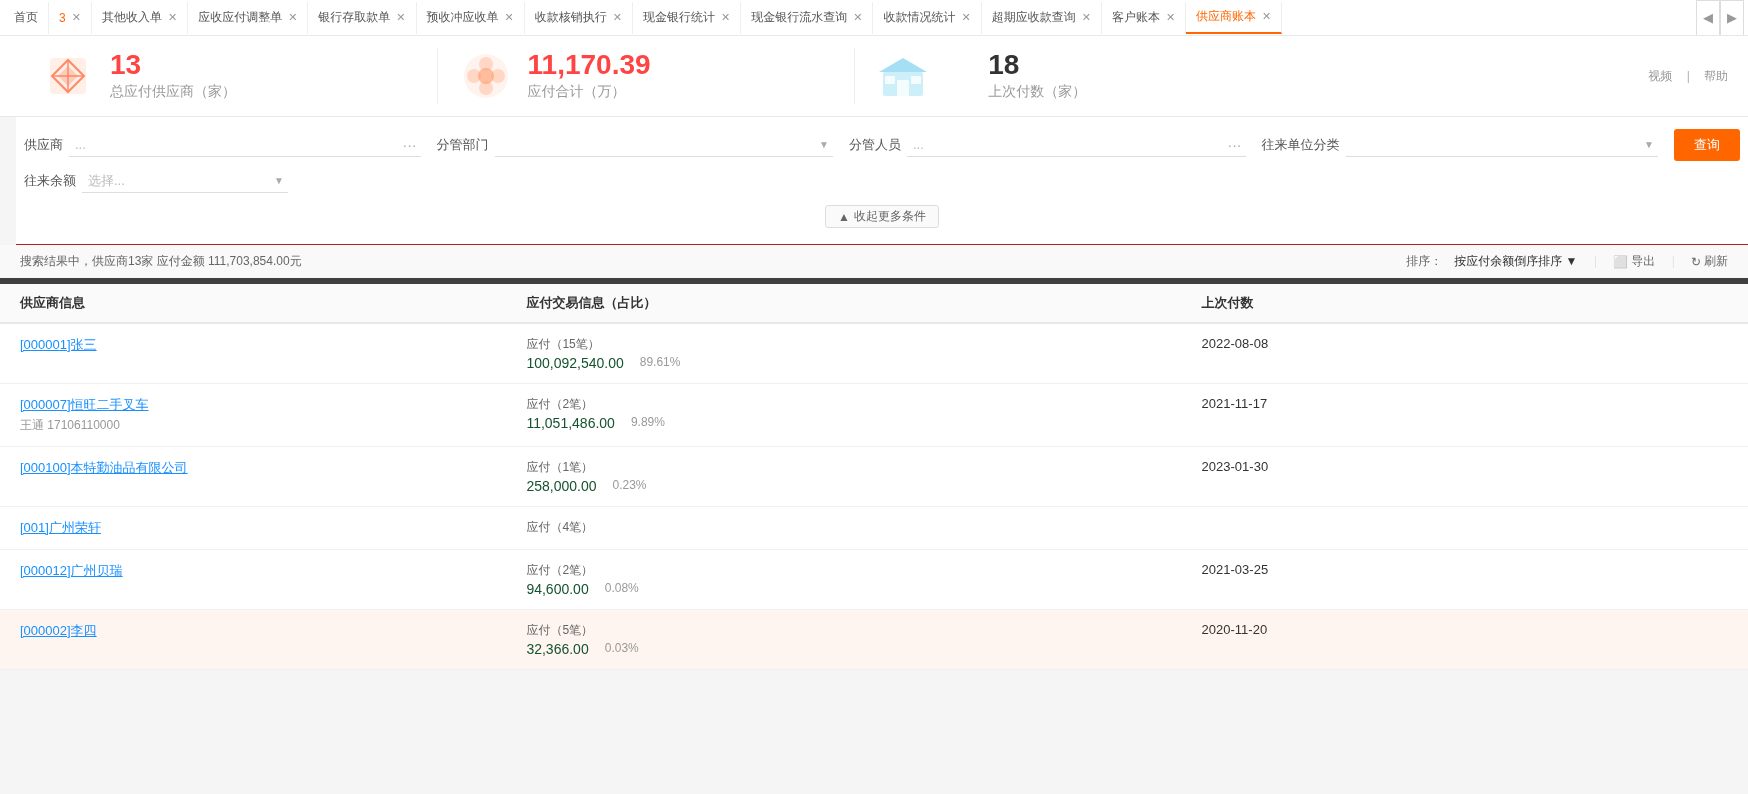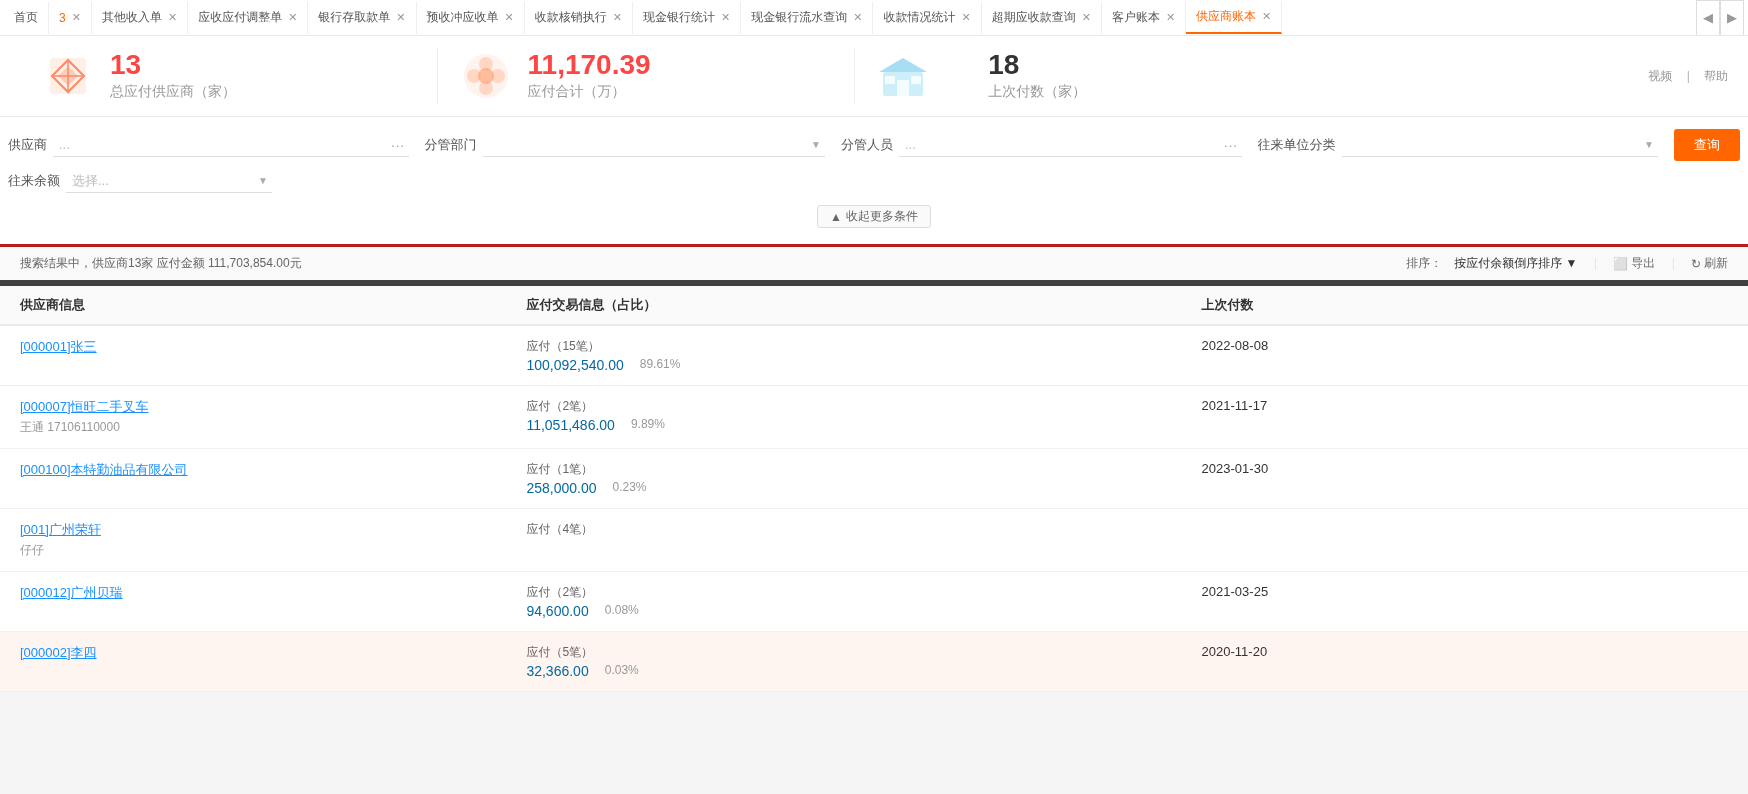--- a/index.html
+++ b/index.html
@@ -63,21 +63,22 @@
       color: #999;
       display: flex;
       gap: 10px;
     }
     .summary-help span { cursor: pointer; }
 
     
     .filter-area {
       background: #fff;
       padding: 12px 8px;
-      border-bottom: 3px solid #b91c1c;
+      border-bottom: 1px solid #b91c1c;
+      margin-left: 16px;
     }
     .filter-row {
       display: flex;
       align-items: center;
       gap: 16px;
       margin-bottom: 8px;
     }
     .filter-row:last-child { margin-bottom: 0; }
     .filter-item {
       display: flex;
@@ -191,21 +192,21 @@
     .table-row {
       display: flex;
       padding: 12px 20px;
       border-bottom: 1px solid #f0f0f0;
       align-items: flex-start;
     }
     .table-row.highlighted { background: #fff5f0; }
     .supplier-name { color: #1890ff; text-decoration: underline; cursor: pointer; font-size: 13px; }
     .supplier-sub { font-size: 12px; color: #999; margin-top: 3px; }
     .trans-label { font-size: 12px; color: #666; }
-    .trans-amount { font-size: 14px; color: #0369a1; font-weight: 500; margin-top: 2px; cursor: pointer; }
+    .trans-amount { font-size: 14px; color: #14532d; font-weight: 500; margin-top: 2px; cursor: pointer; }
     .trans-percent { font-size: 12px; color: #999; margin-left: 16px; }
     .trans-row { display: flex; align-items: center; gap: 0; }
     .last-payment-date { font-size: 13px; color: #333; }
   </style>
 </head>
 <body>
 
 <div class="top-nav">
   <div class="nav-tab">
     <span>首页</span>
@@ -455,21 +456,20 @@
         </div>
       </div>
       <div class="col-last-payment">
         <span class="last-payment-date">2023-01-30</span>
       </div>
       <div class="col-extra"></div>
     </div>
       <div class="table-row">
       <div class="col-supplier-info">
         <div class="supplier-name">[001]广州荣轩</div>
-        <div class="supplier-sub">仔仔</div>
       </div>
       <div class="col-transaction">
         <div class="trans-label">应付（4笔）</div>
       </div>
       <div class="col-last-payment">
         <span class="last-payment-date"></span>
       </div>
       <div class="col-extra"></div>
     </div>
       <div class="table-row">

